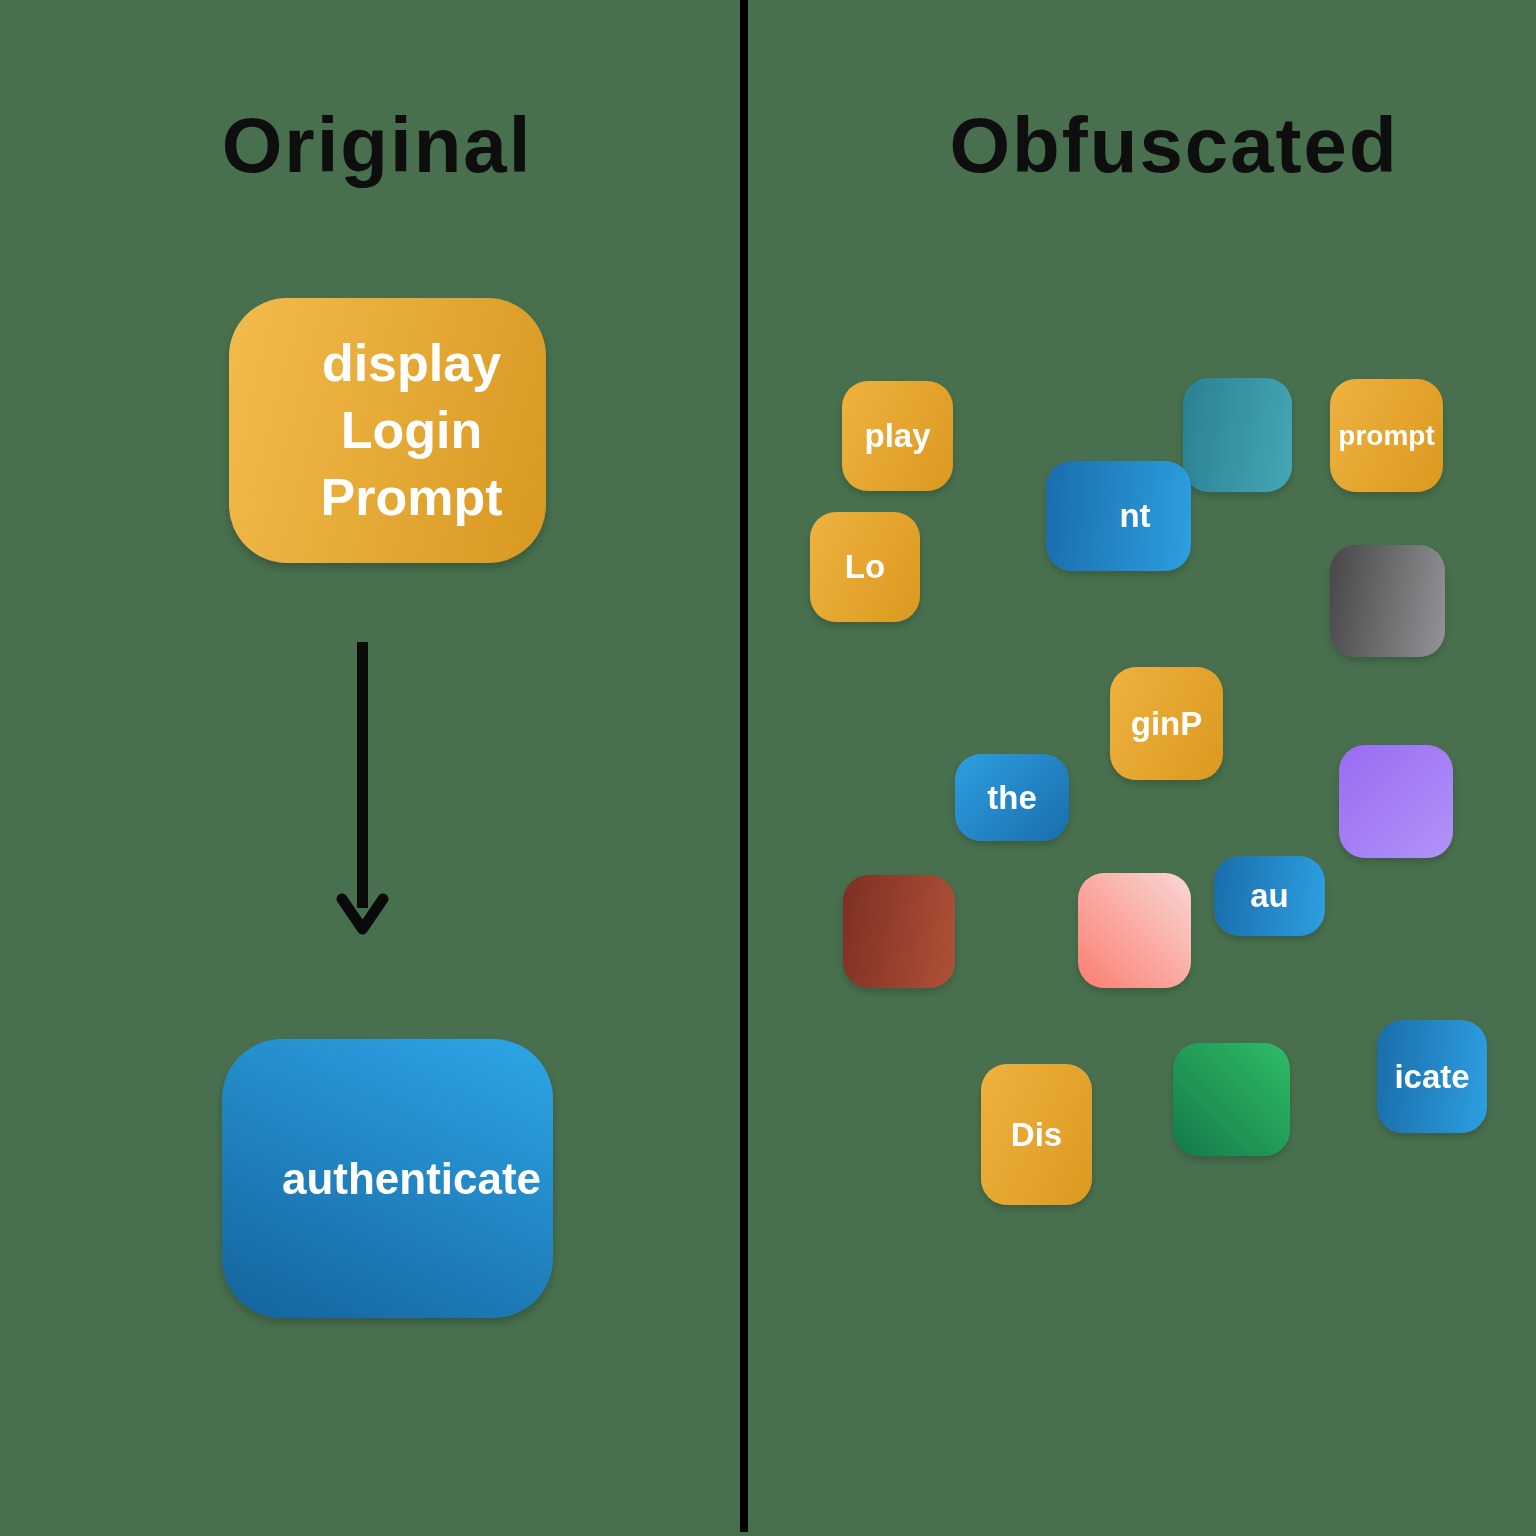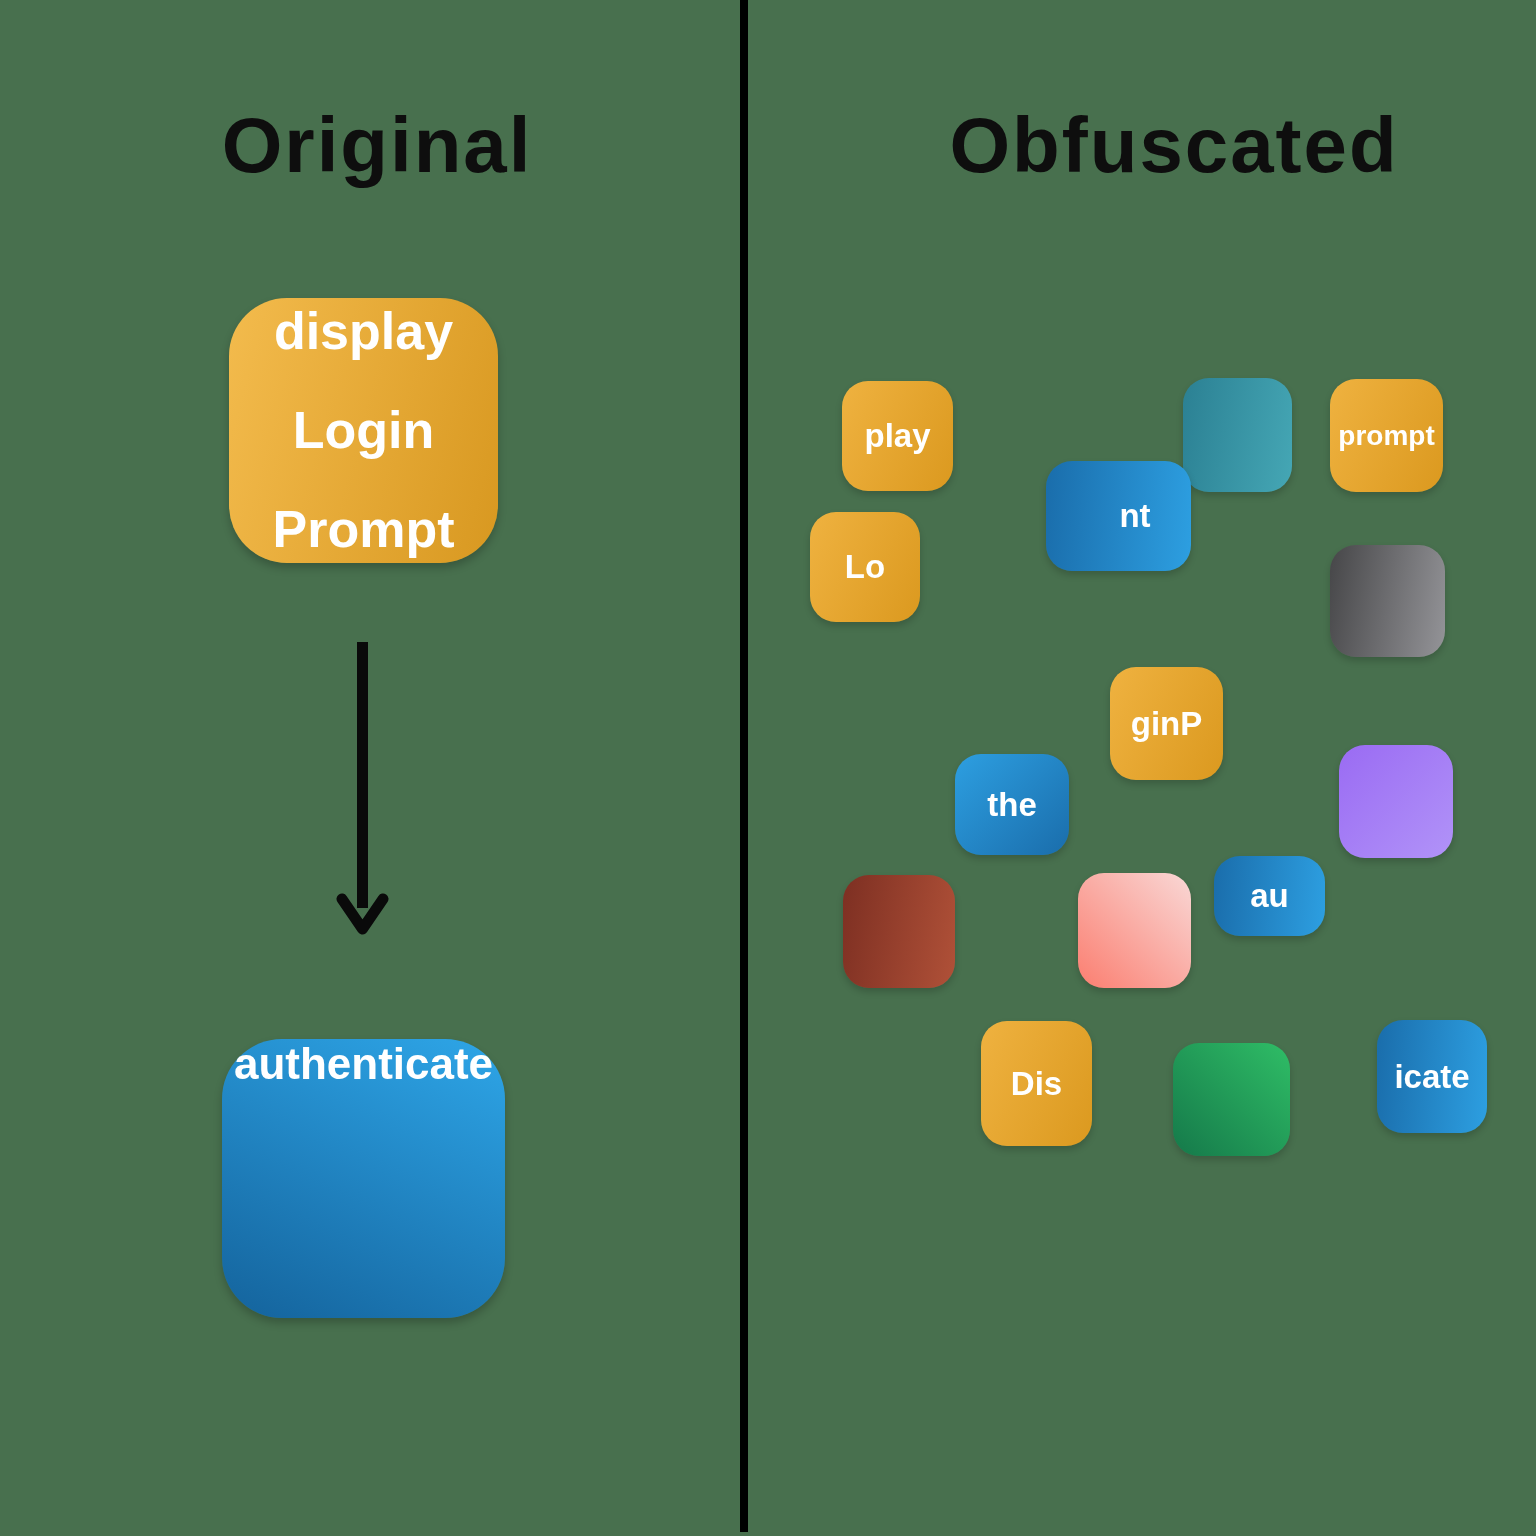--- a/index.html
+++ b/index.html
@@ -29,24 +29,25 @@
     left: 740px; top: 0px;
     width: 8px; height: 1532px;
     background: var(--divider, #000000);
   }
 
   .big-node {
     position: absolute;
     display: flex;
     flex-direction: column;
     align-items: center;
-    justify-content: space-between;
+    justify-content: center;
     color: var(--node-text, #ffffff);
     font-weight: bold;
     box-shadow: 0 5px 9px rgba(0,0,0,0.22);
+    padding-left: 48px;
   }
   #node-display-login-prompt {
     left: 229px; top: 298px;
     width: 269px; height: 265px;
     border-radius: 58px;
     font-size: 52px; line-height: 67px;
   }
   #node-authenticate {
     left: 222px; top: 1019px;
     width: 283px; height: 279px;
@@ -109,29 +110,29 @@
   <div class="frag small-label" style="left: 1330px; top: 379px; width: 113px; height: 113px; background: linear-gradient(115deg, rgb(239, 178, 64), rgb(219, 153, 31));">prompt</div>
 
   <div class="frag" style="left: 1046px; top: 461px; width: 112px; height: 110px; background: linear-gradient(95deg, rgb(26, 109, 171), rgb(45, 159, 225)); padding-left: 33px;">nt</div>
 
   <div class="frag" style="left: 810px; top: 512px; width: 110px; height: 110px; background: linear-gradient(115deg, rgb(239, 178, 64), rgb(219, 153, 31));">Lo</div>
 
   <div class="frag" style="left: 1330px; top: 545px; width: 115px; height: 112px; background: linear-gradient(100deg, rgb(70, 70, 72), rgb(148, 148, 152));"></div>
 
   <div class="frag" style="left: 1110px; top: 653px; width: 113px; height: 113px; background: linear-gradient(115deg, rgb(239, 178, 64), rgb(219, 153, 31)); margin-top: 14px;">ginP</div>
 
-  <div class="frag" style="left: 955px; top: 754px; width: 114px; height: 101px; background: linear-gradient(135deg, rgb(45, 159, 225), rgb(26, 109, 171));">the</div>
+  <div class="frag" style="left: 955px; top: 754px; width: 114px; height: 87px; background: linear-gradient(135deg, rgb(45, 159, 225), rgb(26, 109, 171));">the</div>
 
   <div class="frag" style="left: 1339px; top: 745px; width: 114px; height: 113px; background: linear-gradient(135deg, rgb(154, 107, 243), rgb(177, 147, 248));"></div>
 
   <div class="frag" style="left: 1214px; top: 856px; width: 111px; height: 80px; background: linear-gradient(95deg, rgb(26, 109, 171), rgb(45, 159, 225));">au</div>
 
   <div class="frag" style="left: 843px; top: 875px; width: 112px; height: 113px; background: linear-gradient(100deg, rgb(125, 47, 34), rgb(176, 81, 56));"></div>
 
   <div class="frag" style="left: 1078px; top: 873px; width: 113px; height: 115px; background: linear-gradient(45deg, rgb(251, 126, 112), rgb(249, 216, 214));"></div>
 
-  <div class="frag" style="left: 981px; top: 1021px; width: 111px; height: 125px; background: linear-gradient(115deg, rgb(239, 178, 64), rgb(219, 153, 31));">Dis</div>
+  <div class="frag" style="left: 981px; top: 1064px; width: 111px; height: 141px; background: linear-gradient(115deg, rgb(239, 178, 64), rgb(219, 153, 31));">Dis</div>
 
   <div class="frag" style="left: 1173px; top: 1043px; width: 117px; height: 113px; background: linear-gradient(45deg, rgb(21, 121, 74), rgb(47, 189, 102));"></div>
 
   <div class="frag" style="left: 1377px; top: 1020px; width: 110px; height: 113px; background: linear-gradient(95deg, rgb(26, 109, 171), rgb(45, 159, 225));">icate</div>
 
 </div>
 
 </body></html>

